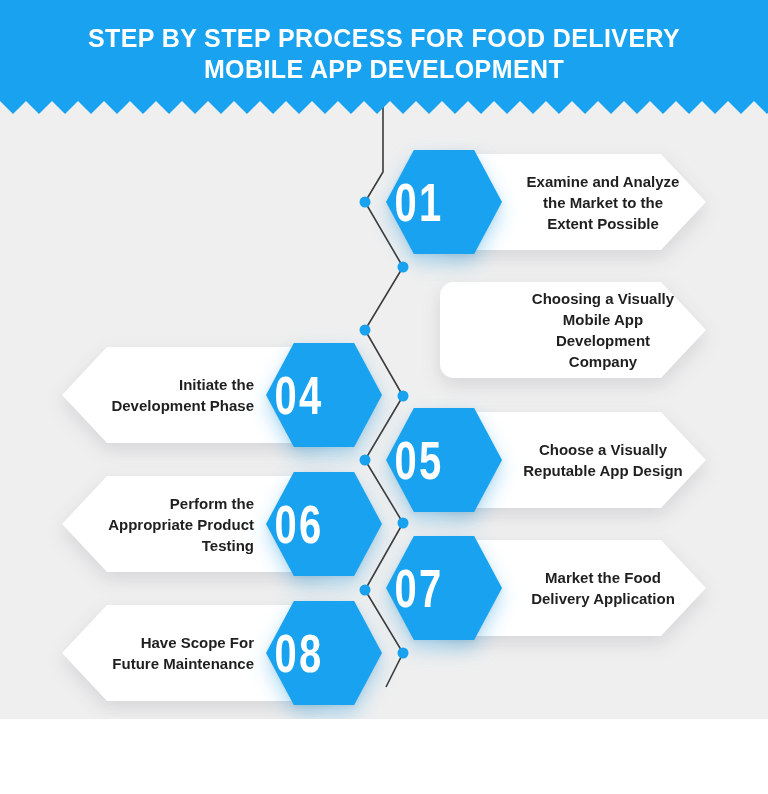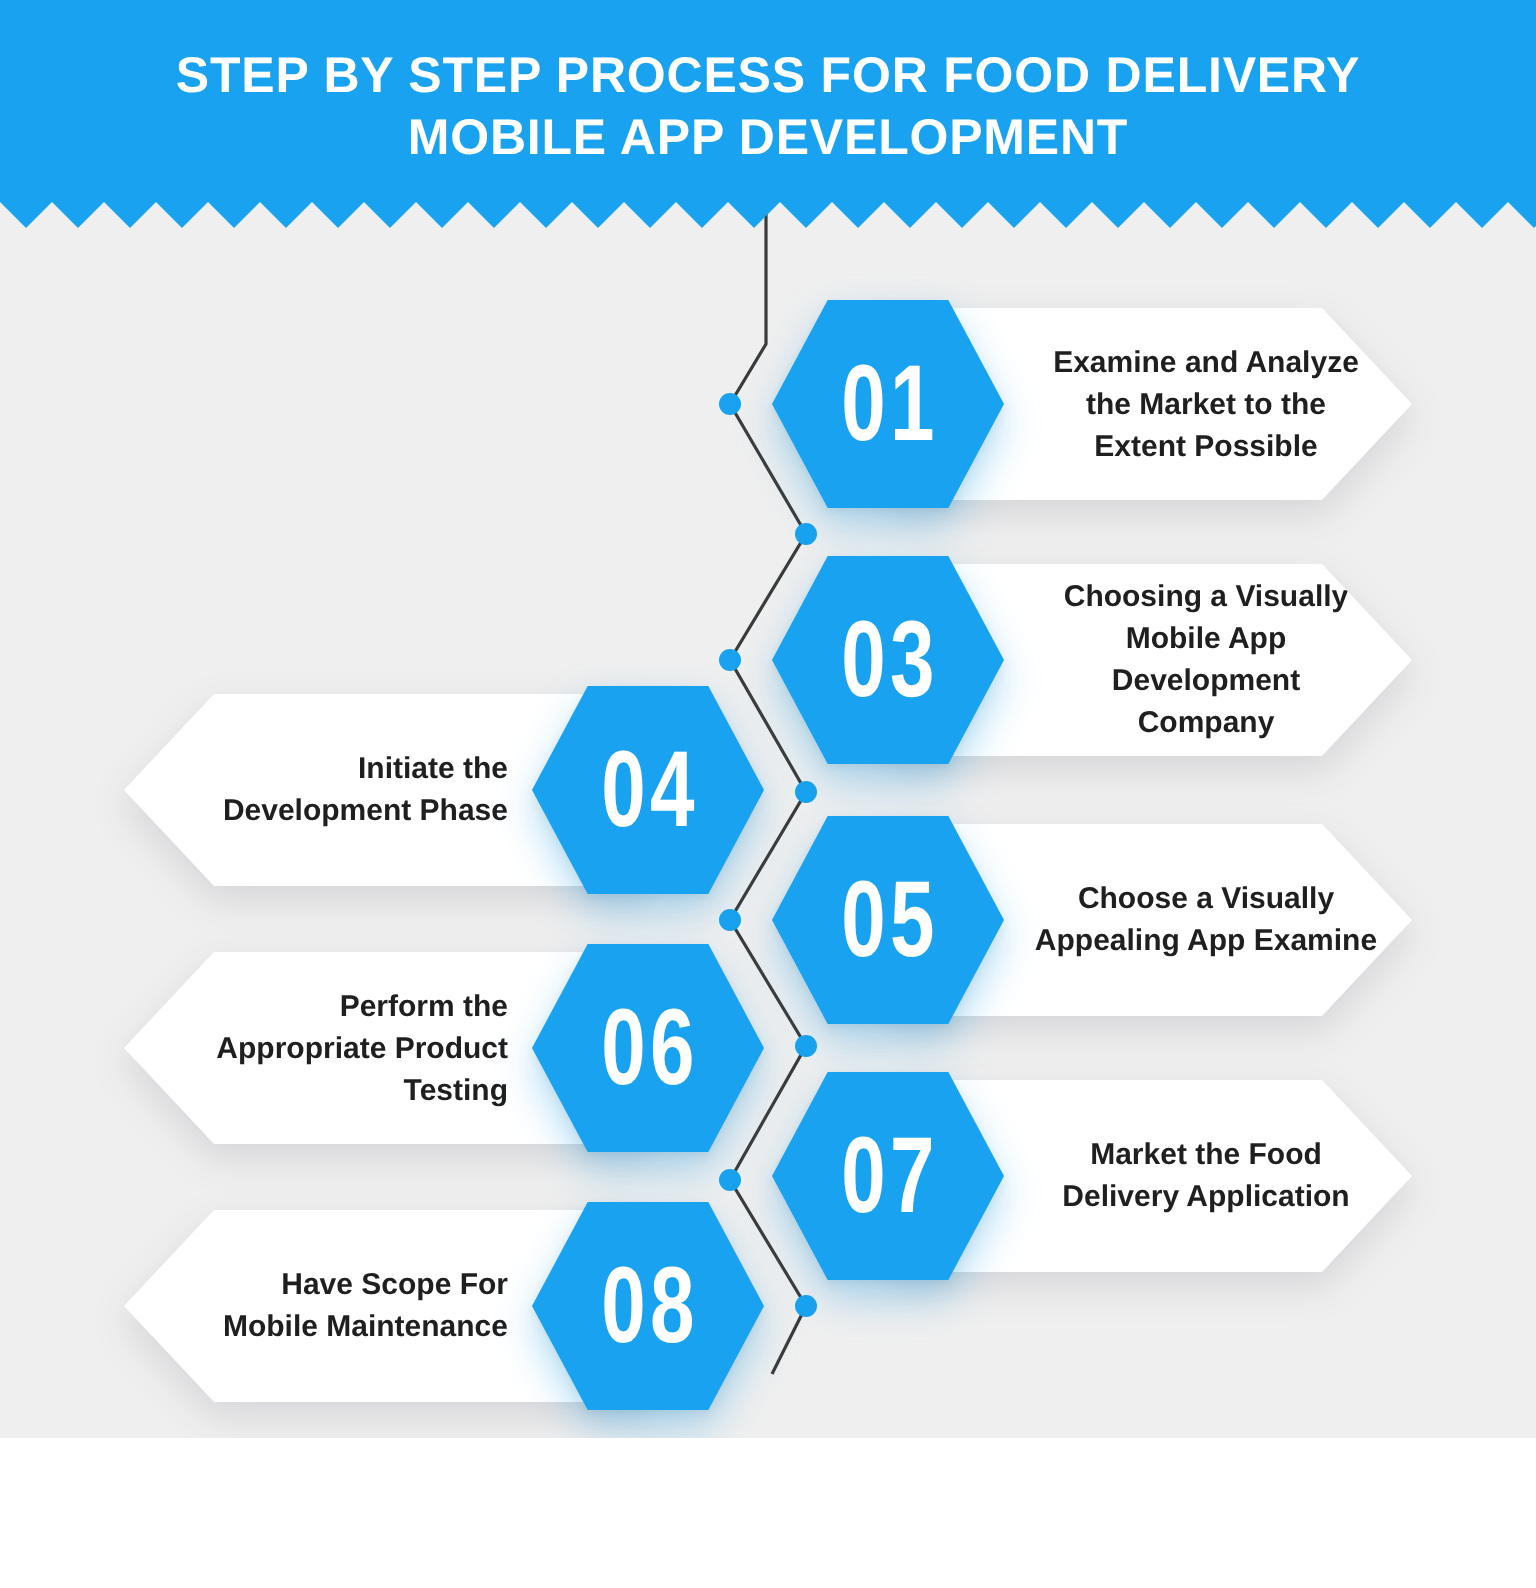--- a/index.html
+++ b/index.html
@@ -36,21 +36,21 @@
 
   
   .step{position:absolute;left:0;width:768px;height:104px;}
   .hex-wrap{
     position:absolute;top:0;z-index:3;
     filter:drop-shadow(0 9px 10px rgba(24,162,239,.32)) drop-shadow(0 2px 2px rgba(0,0,0,.08));
   }
   .hex{
     width:116px;height:104px;background:var(--blue);
     clip-path:polygon(0 50%,24% 0,76% 0,100% 50%,76% 100%,24% 100%);
-    display:flex;align-items:center;justify-content:center;
+    display:flex;align-items:center;
   }
   .hex-number{
     color:#fff;font-weight:bold;font-size:54px;line-height:1;
     letter-spacing:3px;margin-right:-3px;transform:scaleX(.74);
   }
   .card-wrap{
     position:absolute;top:4px;z-index:2;
     filter:drop-shadow(0 7px 9px rgba(45,45,70,.13));
   }
   .card{
@@ -138,46 +138,41 @@
 
 
   <div class="step right" style="top:278px">
     <div class="card-wrap">
         <div class="card">
       <div class="card-text">Choosing a Visually
 Mobile App Development
 Company</div>
     </div>
       </div>
-    <div class="hex-wrap">
-        <div class="hex">
-      <span class="hex-number">03</span>
-    </div>
-      </div>
   </div>
 
   <div class="step left" style="top:343px">
     <div class="card-wrap">
         <div class="card">
       <div class="card-text">Initiate the
 Development Phase</div>
     </div>
       </div>
     <div class="hex-wrap">
         <div class="hex">
       <span class="hex-number">04</span>
     </div>
       </div>
   </div>
 
   <div class="step right" style="top:408px">
     <div class="card-wrap">
         <div class="card">
       <div class="card-text">Choose a Visually
-Appealing App Examine</div>
+Reputable App Design</div>
     </div>
       </div>
     <div class="hex-wrap">
         <div class="hex">
       <span class="hex-number">05</span>
     </div>
       </div>
   </div>
 
   <div class="step left" style="top:472px">
@@ -206,21 +201,21 @@
         <div class="hex">
       <span class="hex-number">07</span>
     </div>
       </div>
   </div>
 
   <div class="step left" style="top:601px">
     <div class="card-wrap">
         <div class="card">
       <div class="card-text">Have Scope For
-Mobile Maintenance</div>
+Future Maintenance</div>
     </div>
       </div>
     <div class="hex-wrap">
         <div class="hex">
       <span class="hex-number">08</span>
     </div>
       </div>
   </div>
 
   <div class="footer">

